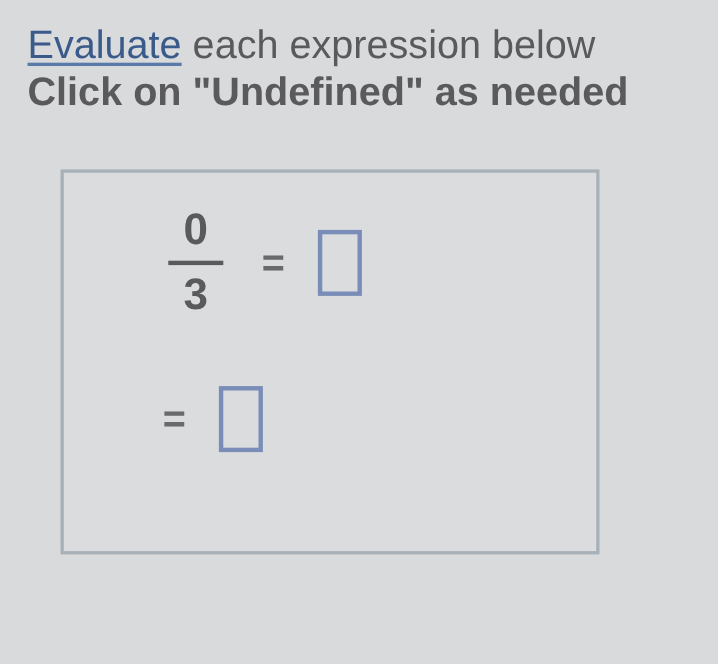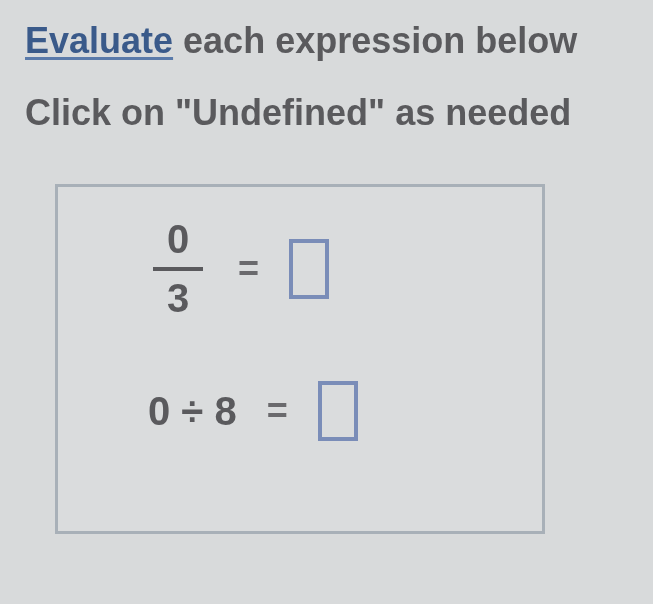--- a/index.html
+++ b/index.html
@@ -11,23 +11,22 @@
       width: 653px;
       height: 604px;
       background: #d8dadb;
       font-family: Verdana, Geneva, sans-serif;
       padding: 20px 25px;
       overflow: hidden;
       color: #5a5a5d;
     }
     .instruction-line1 {
       font-size: 36px;
-      font-weight: bold;
+      font-weight: normal;
       color: #5a5a5d;
-      margin-bottom: 30px;
       white-space: nowrap;
     }
     .evaluate-link {
       color: #3a5a8a;
       text-decoration: underline;
       text-decoration-color: #5a7aaa;
       text-decoration-thickness: 3px;
       text-underline-offset: 4px;
     }
     .instruction-line2 {
@@ -112,18 +111,17 @@
     <div class="fraction">
       <div class="fraction-num">0</div>
       <div class="fraction-bar"></div>
       <div class="fraction-den">3</div>
     </div>
     <div class="equals">=</div>
     <div class="answer-box"></div>
   </div>
 
   <div class="problem-row">
-    <div class="expression">0 ÷ 8</div>
     <div class="equals">=</div>
     <div class="answer-box"></div>
   </div>
 
 </div>
 
 </body></html>

